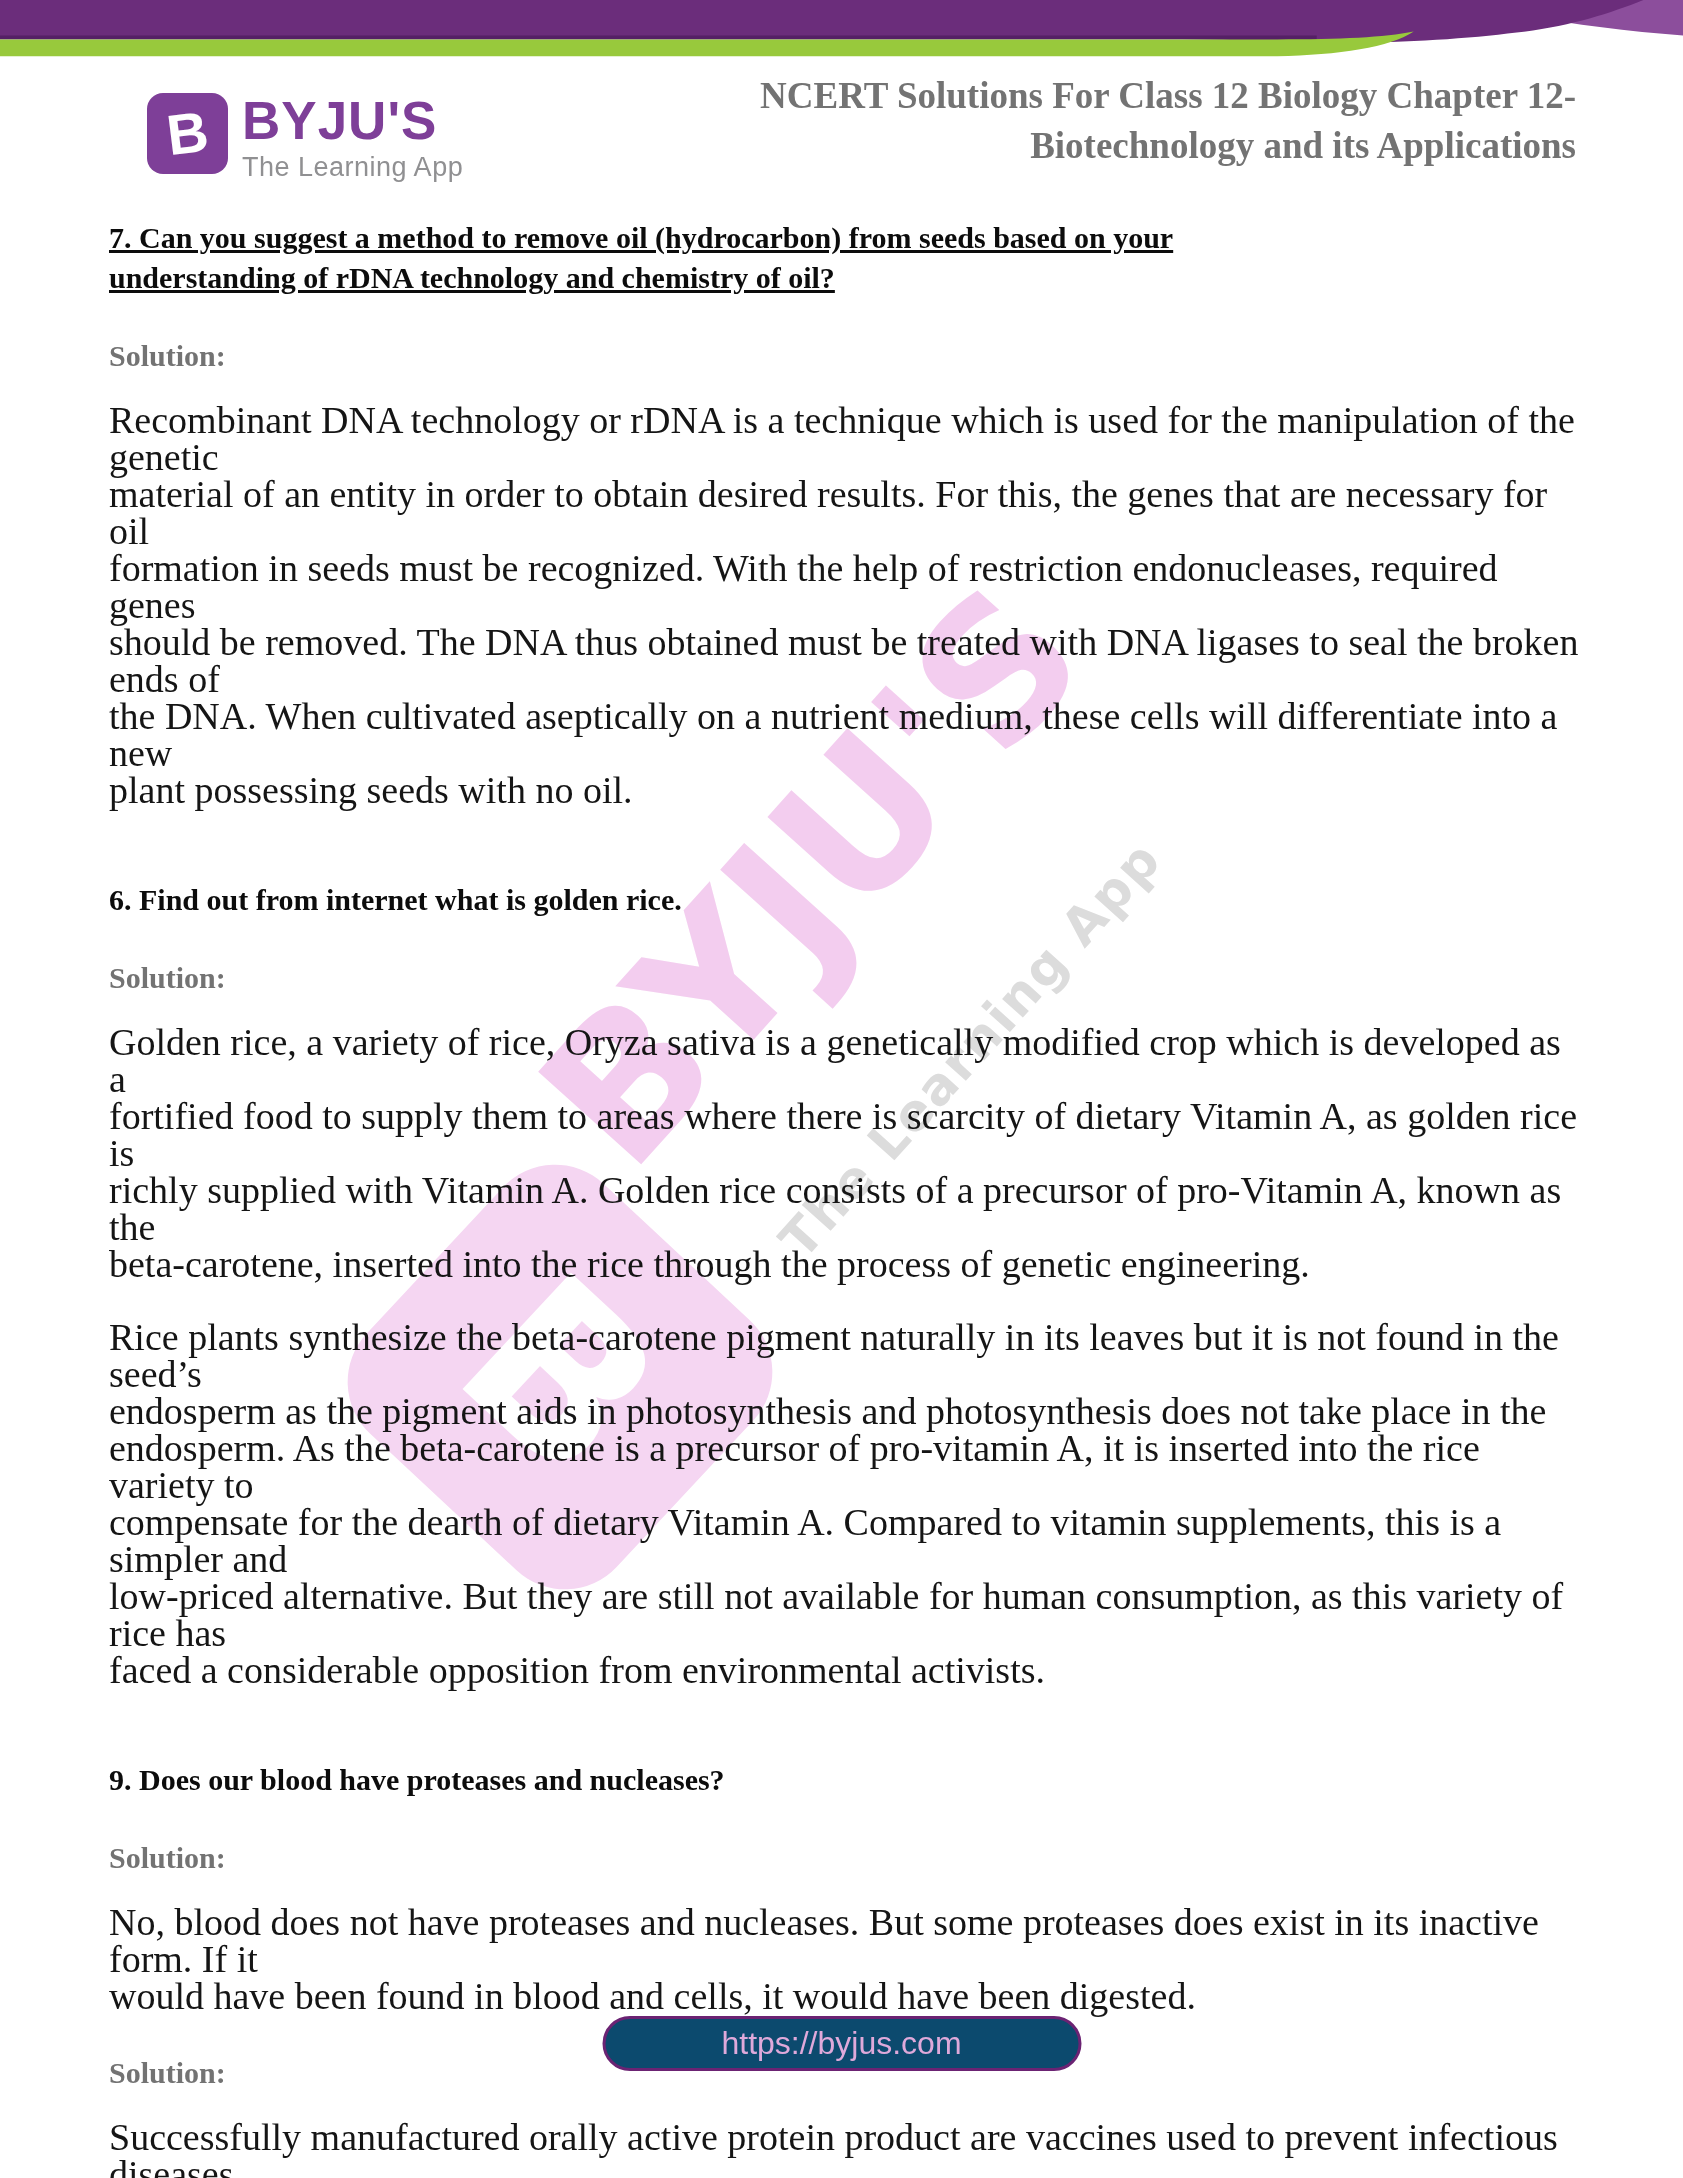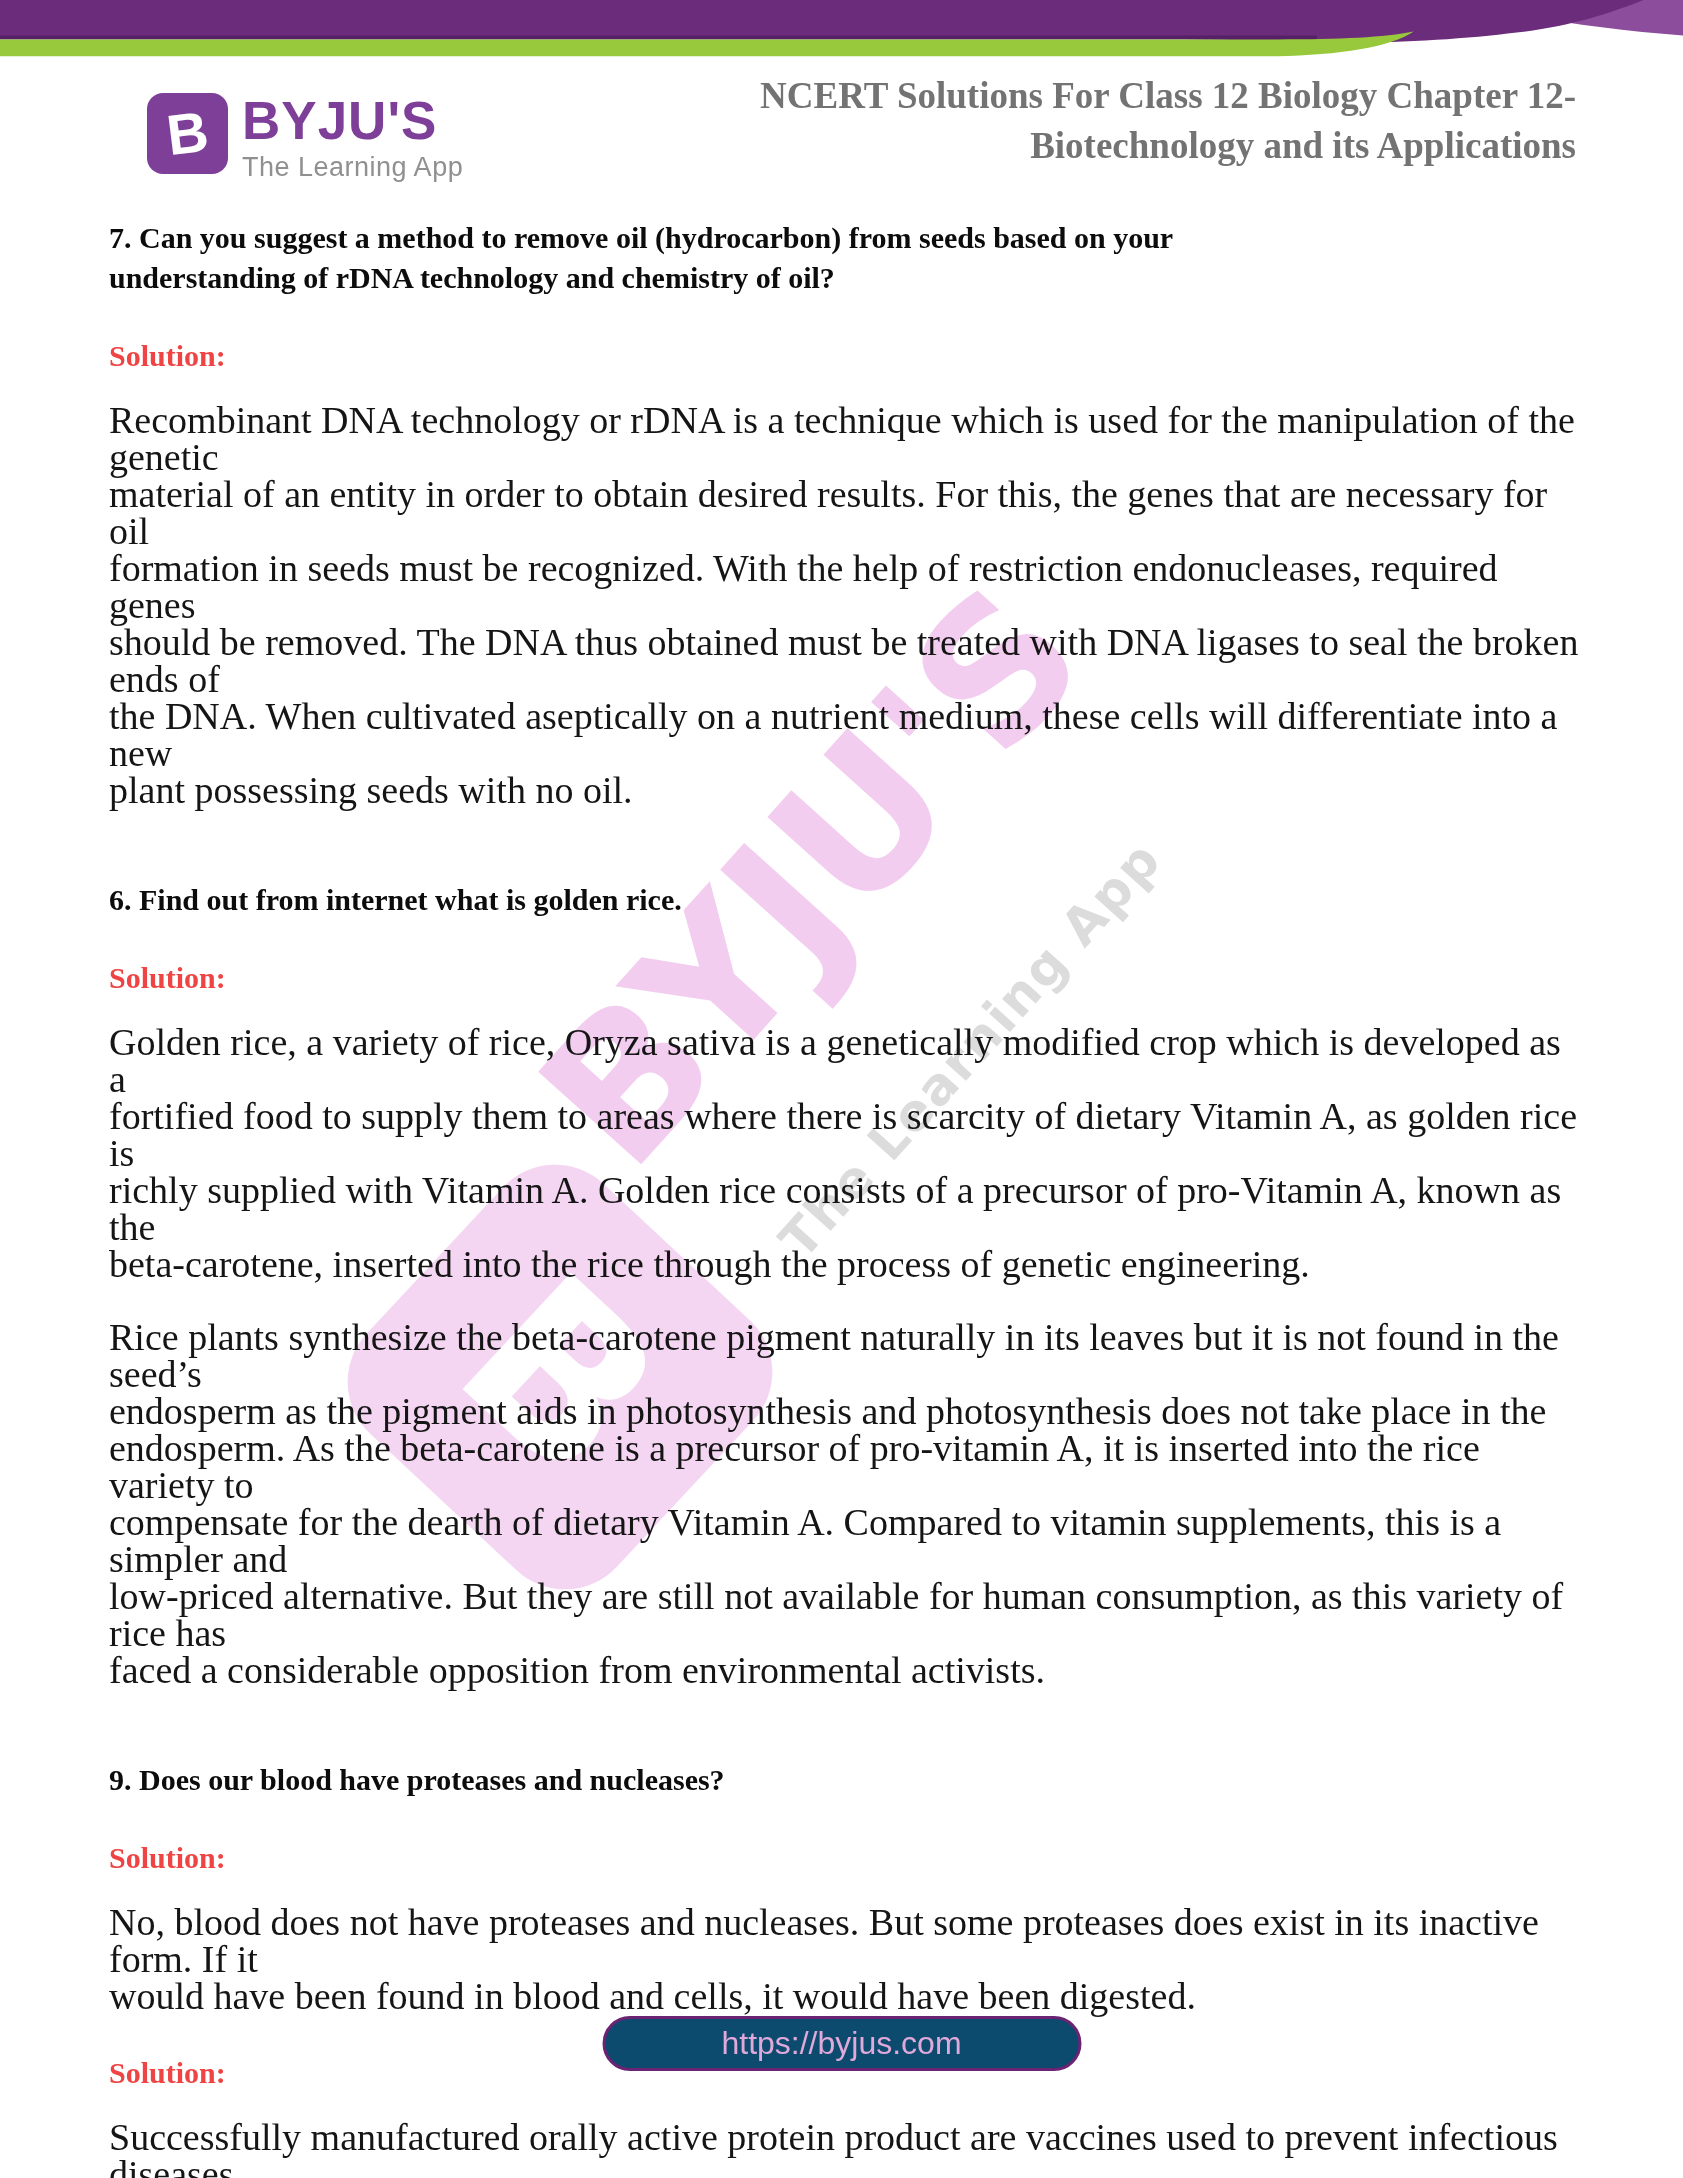--- a/index.html
+++ b/index.html
@@ -128,27 +128,27 @@
     color: #151515;
   }
   .pre { white-space: pre-line; }
   .q {
     font-size: 30px;
     font-weight: bold;
     line-height: 40px;
     color: #0c0c0c;
     margin: 71px 0 0 0;
   }
-  .q.first { margin-top: 0; }
+  .q.first { margin-top: 0; text-decoration: underline; }
   .q.tight { }
   .sol {
     font-size: 30px;
     font-weight: bold;
     line-height: 40px;
-    color: #ef4444;
+    color: #737373;
     margin: 38px 0 0 0;
   }
   .para {
     font-size: 38px;
     line-height: 37px;
     margin: 26px 0 0 0;
   }
   .para + .para { margin-top: 36px; }
 
   

